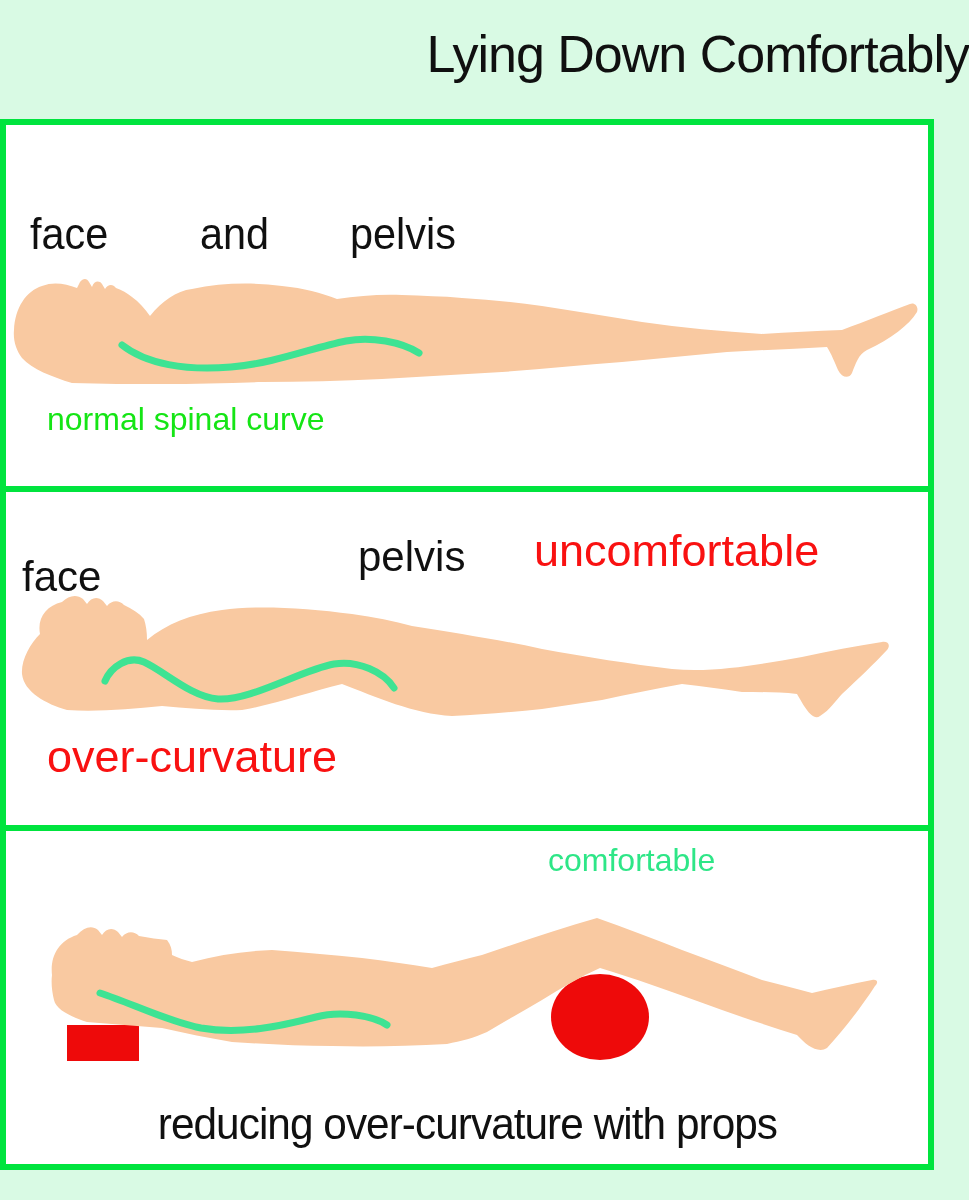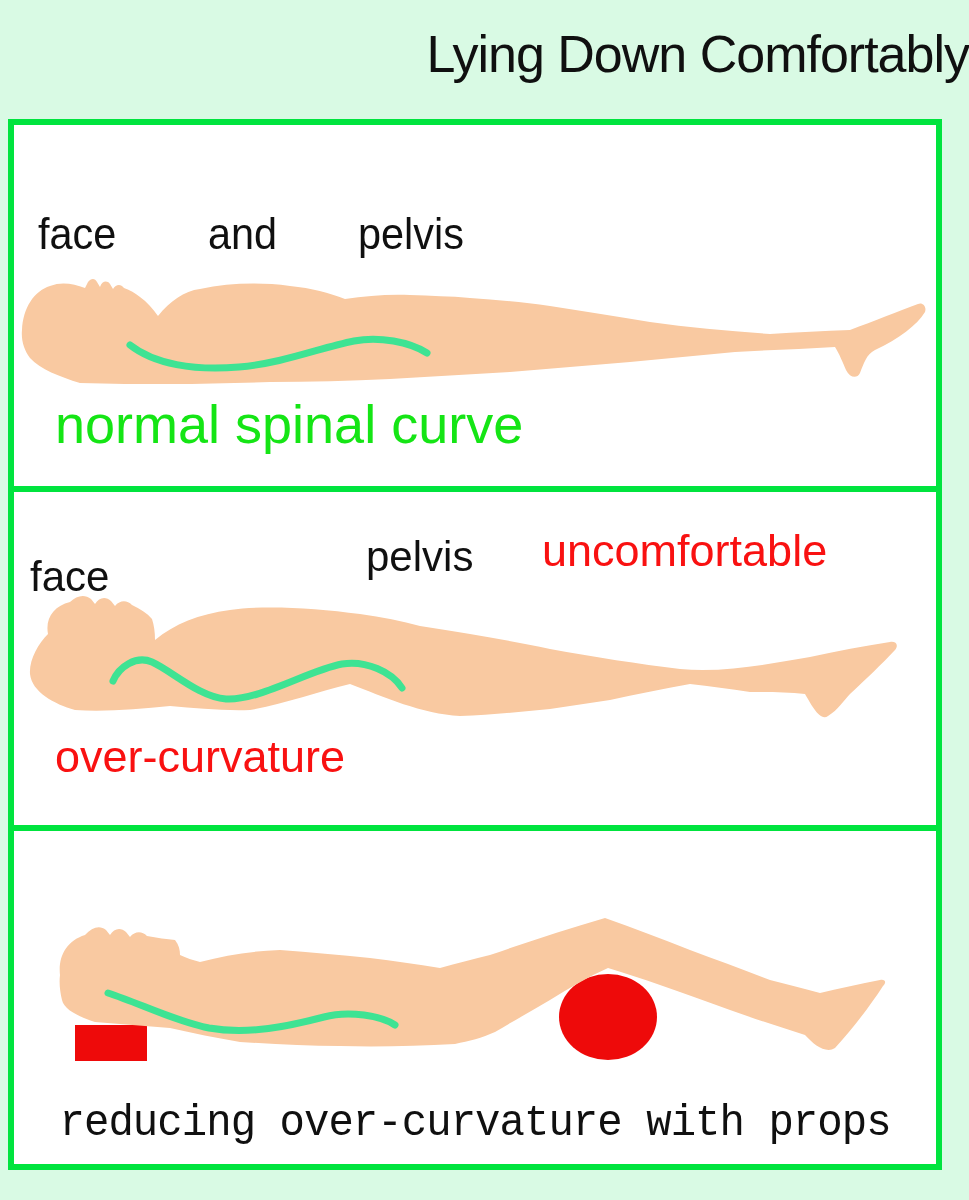--- a/index.html
+++ b/index.html
@@ -13,42 +13,42 @@
   body{
     background:var(--page_bg);
     font-family:"Liberation Sans","DejaVu Sans",sans-serif;
     position:relative;overflow:hidden;
   }
   .title{
     position:absolute;top:24px;left:0;width:969px;
     text-align:right;font-size:52px;font-weight:400;color:var(--label_black);
     letter-spacing:-1px;
   }
-  .panels{position:absolute;left:8px;top:119px;width:934px;}
+  .panels{position:absolute;left:0;top:119px;width:934px;}
   .panel{
     position:relative;width:934px;background:var(--panel_bg);
     border:6px solid var(--border_green);
   }
   .p1{height:373px;}
   .p2{height:345px;margin-top:-6px;}
   .p3{height:345px;margin-top:-6px;}
   .body-svg{position:absolute;left:0;top:0;display:block;}
   .lbl{position:absolute;line-height:1;white-space:nowrap;}
   .black{color:var(--label_black);}
   .red{color:var(--red_text);}
   .grn{color:var(--bright_green_text);}
   .mint{color:var(--mint_green_text);}
   .narrow{display:inline-block;transform:scaleX(.92);transform-origin:0 50%;}
   .f45{font-size:45px;}
-  .f46{font-size:54px;}
+  .f46{font-size:32px;margin-top:6px;}
   .rot-face{transform:scaleX(.95) rotate(-13deg);transform-origin:0 50%;}
   .rot-pelvis{transform:scaleX(.95) rotate(27deg);transform-origin:0 50%;}
   .caption-center{
     position:absolute;left:0;top:267px;width:922px;text-align:center;
-    font-size:45px;color:var(--label_black);letter-spacing:-1px;font-family:Liberation Mono, monospace;
+    font-size:45px;color:var(--label_black);letter-spacing:-1px;
   }
 </style>
 </head>
 <body>
 
 <div class="page">
 
   <h1 class="title">Lying Down Comfortably</h1>
 
   <div class="panels">
@@ -179,17 +179,18 @@
           C293,215 259,213 226,211
           C202,207 179,202 156,197
           C131,195 106,193 81,191
           C66,186 50,179 48,169
           C46,161 45,152 46,144 Z"></path>
         <path fill="none" stroke="var(--spine_green)" stroke-width="7" stroke-linecap="round" d="
           M94,162 C125,172 160,190 195,197
           C235,204 275,195 310,186
           C335,179 368,185 381,194"></path>
       </svg>
+      <span class="lbl mint f46" style="left:542px;top:7px">comfortable</span>
       <div class="caption-center"><span class="narrow" style="transform-origin:50% 50%;transform:scaleX(.94)">reducing over-curvature with props</span></div>
     </section>
 
   </div>
 </div>
 
 </body></html>

